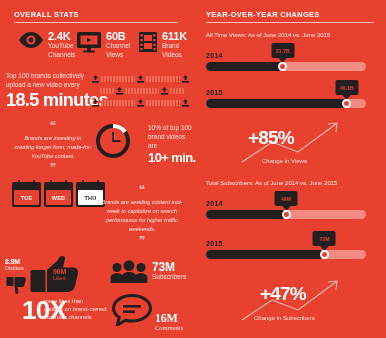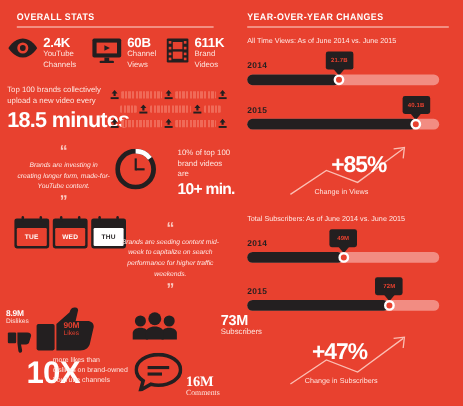--- a/index.html
+++ b/index.html
@@ -233,21 +233,21 @@
 </head>
 <body>
 
 <div class="page">
 
   <div class="col col-left">
 
     <div class="sec-head" style="left:14px; top:10px;">OVERALL STATS</div>
     <div class="sec-rule" style="left:14px; top:22px; width:164px;"></div>
 
-    <div class="stat" style="left:6px; top:31px;">
+    <div class="stat" style="left:18px; top:31px;">
       <svg class="icon-eye" width="26" height="18" viewBox="0 0 26 18">
         <path d="M13 1C5.5 1 1 9 1 9s4.5 8 12 8 12-8 12-8-4.5-8-12-8z" fill="#231f20"></path>
         <circle cx="13" cy="9" r="4.6" fill="#e8412f"></circle>
         <circle cx="13" cy="9" r="2.4" fill="#231f20"></circle>
       </svg>
       <div class="txt">
         <div class="big-num">2.4K</div>
         <div class="sub-lbl">YouTube</div>
         <div class="sub-lbl">Channels</div>
       </div>
@@ -422,21 +422,21 @@
     </div>
 
     <svg class="icon-people" width="38" height="24" viewBox="0 0 38 24" style="position:absolute; left:110px; top:260px;">
       <circle cx="7" cy="7.5" r="4.6" fill="#231f20"></circle>
       <path d="M0.6 23 v-5.4 c0 -2.6 2.8 -4.4 6.4 -4.4 s6.4 1.8 6.4 4.4 V23 Z" fill="#231f20"></path>
       <circle cx="31" cy="7.5" r="4.6" fill="#231f20"></circle>
       <path d="M24.6 23 v-5.4 c0 -2.6 2.8 -4.4 6.4 -4.4 s6.4 1.8 6.4 4.4 V23 Z" fill="#231f20"></path>
       <circle cx="19" cy="5.6" r="5.4" fill="#231f20"></circle>
       <path d="M11.6 23 v-6 c0 -3 3.2 -5 7.4 -5 s7.4 2 7.4 5 v6 Z" fill="#231f20"></path>
     </svg>
-    <div style="position:absolute; left:152px; top:261px;margin-left:32px;">
+    <div style="position:absolute; left:152px; top:261px;">
       <div class="big-num" style="font-size:12px;">73M</div>
       <div class="sub-lbl">Subscribers</div>
     </div>
 
     <svg class="icon-comment" width="40" height="32" viewBox="0 0 40 32" style="position:absolute; left:112px; top:294px;">
       <path d="M20 1.5 C9.8 1.5 1.5 7.2 1.5 14.2 c0 3.6 2.2 6.9 5.8 9.2 L5.2 31 l8.6 -4.8 c1.9 0.5 4 0.8 6.2 0.8 10.2 0 18.5 -5.7 18.5 -12.8 S30.2 1.5 20 1.5 Z" fill="none" stroke="#231f20" stroke-width="3"></path>
       <rect x="11" y="11" width="18" height="2.6" fill="#231f20"></rect>
       <rect x="11" y="16.4" width="12" height="2.6" fill="#231f20"></rect>
     </svg>
     <div style="position:absolute; left:155px; top:312px;font-family:Liberation Serif, serif;">
@@ -471,21 +471,21 @@
           <span>40.1B</span>
         </div>
         <div class="knob" style="left:88%;"></div>
       </div>
     </div>
 
     <svg width="108" height="44" viewBox="0 0 108 44" style="position:absolute; left:40px; top:120px;">
       <polyline points="6,42 36,22 62,32 100,4" fill="none" stroke="#fbbdb2" stroke-width="1.1"></polyline>
       <polyline points="92,4 101,3 100,12" fill="none" stroke="#fbbdb2" stroke-width="1.1"></polyline>
     </svg>
-    <div class="pct" style="left:80px; top:127px;">+85%</div>
+    <div class="pct" style="left:52px; top:127px;">+85%</div>
     <div class="pct-lbl" style="left:66px; top:158px;">Change in Views</div>
 
     <div class="caption-sub" style="left:10px; top:180px;">Total Subscribers: As of June 2014 vs. June 2015</div>
 
     <div class="slider-block" style="left:10px; top:200px;">
       <div class="slider-year">2014</div>
       <div class="track">
         <div class="fill" style="width:50%;"></div>
         <div class="tip" style="left:50%;">
           <span>49M</span>

